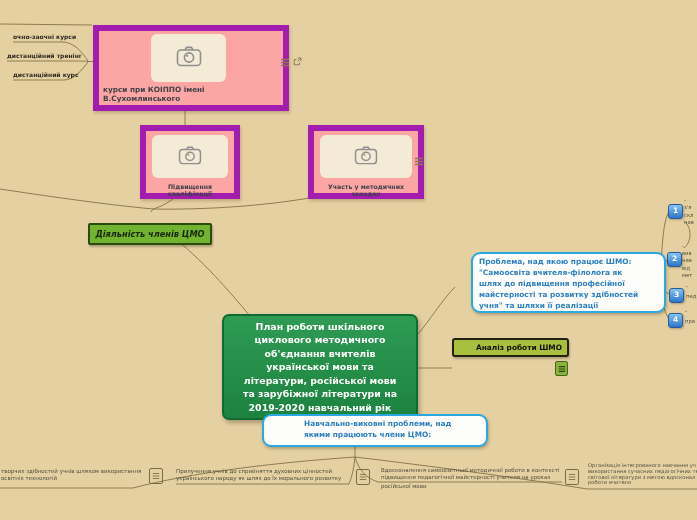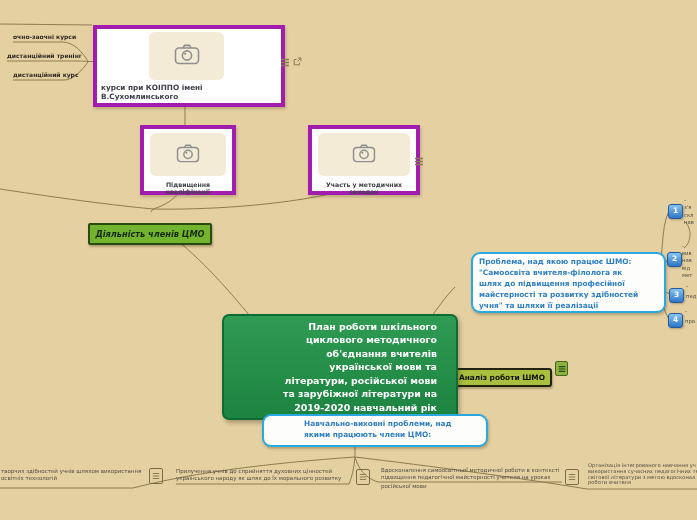--- a/index.html
+++ b/index.html
@@ -3,36 +3,36 @@
 <meta charset="utf-8">
 <style>
   html,body{margin:0;padding:0;}
   body{width:697px;height:520px;overflow:hidden;position:relative;
        background:#e5d0a2;font-family:"DejaVu Sans",sans-serif;}
   .abs{position:absolute;}
   .pre{white-space:pre-line;}
   svg.lines{position:absolute;left:0;top:0;z-index:1;}
   svg.lines path{fill:none;stroke:#8d7c50;stroke-width:1;}
   .branch-label{font-size:6px;font-weight:bold;color:#2e2a20;z-index:2;}
-  .photo-box{background:#ffffff;border:4px solid #a21caf;z-index:2;
+  .photo-box{background:#fca5a5;border:6px solid #a21caf;z-index:2;
              box-shadow:1px 2px 3px rgba(90,70,30,.28);}
   .photo-ph{position:absolute;background:#f3ebd6;border-radius:6px;
             display:flex;align-items:center;justify-content:center;}
   .cam{fill:none;stroke:#8f8f8f;stroke-width:1.6px;}
   .cam .dot{fill:#8f8f8f;stroke:none;}
   .box-label{position:absolute;font-weight:bold;color:#3e4148;}
   .note-svg path{fill:none;stroke:#8a7a52;stroke-width:1.3;}
   .link-svg path{fill:none;stroke:#8a7a52;stroke-width:1;}
   .green-node{background:#72b42f;border:2px solid #2b4a12;border-radius:2px;
               display:flex;align-items:center;justify-content:center;z-index:2;
               box-shadow:1px 2px 2px rgba(60,50,20,.3);margin-top:12px;}
   .central{background:linear-gradient(180deg,#2f9b53,#1c8340);border:2px solid #0f6b33;
            border-radius:7px;color:#fff;font-weight:bold;font-size:9.4px;line-height:13.4px;
-           display:flex;align-items:center;justify-content:center;text-align:right;
-           z-index:3;box-shadow:2px 3px 4px rgba(60,50,20,.35);padding-left:40px;}
+           display:flex;align-items:center;justify-content:center;text-align:center;
+           z-index:3;box-shadow:2px 3px 4px rgba(60,50,20,.35);}
   .callout{background:#fdfdfc;border:2px solid #2aa8e0;border-radius:9px;
            color:#2e7fc2;font-weight:bold;font-size:7.4px;line-height:10.9px;
            padding:3px 6px;box-shadow:1px 2px 3px rgba(60,50,20,.3);}
   .yellow-node{background:#a9bf3e;border:2px solid #22220f;border-radius:3px;
                display:flex;align-items:center;justify-content:center;z-index:2;
                font-weight:bold;font-size:7.4px;color:#101008;
                box-shadow:1px 2px 2px rgba(60,50,20,.3);}
   .notes-box{border:1px solid #7a6b47;border-radius:2px;z-index:2;
              display:flex;align-items:center;justify-content:center;}
   .bottom-text{font-size:5.5px;line-height:6.9px;color:#50503f;z-index:2;}
@@ -146,21 +146,21 @@
 літератури, російської мови
 та зарубіжної літератури на
 2019-2020 навчальний рік</div>
 
 <div class="abs callout pre" style="left:471px;top:252px;width:179px;height:51px;z-index:3;">Проблема, над якою працює ШМО:
 "Самоосвіта вчителя-філолога як
 шлях до підвищення професійної
 майстерності та розвитку здібностей
 учня" та шляхи її реалізації</div>
 
-<div class="abs yellow-node" style="left:452px;top:368px;width:96px;height:15px;">
+<div class="abs yellow-node" style="left:452px;top:338px;width:96px;height:15px;padding-left:17px;">
   <span>Аналіз роботи ШМО</span>
 </div>
 <div class="abs" style="left:555px;top:361px;width:11px;height:13px;background:#8cb23c;border:1px solid #44671d;border-radius:2px;z-index:2;display:flex;align-items:center;justify-content:center;">
   <svg width="8" height="8" viewBox="0 0 10 9">
       <path d="M1 1.5h8M1 4.5h8M1 7.5h8" fill="none" stroke="#274a0e" stroke-width="1.4"></path>
     </svg>
 </div>
 
 <div class="abs callout pre" style="left:262px;top:414px;width:176px;height:23px;z-index:4;padding-left:40px;">Навчально-виховні проблеми, над
 якими працюють члени ЦМО:</div>

